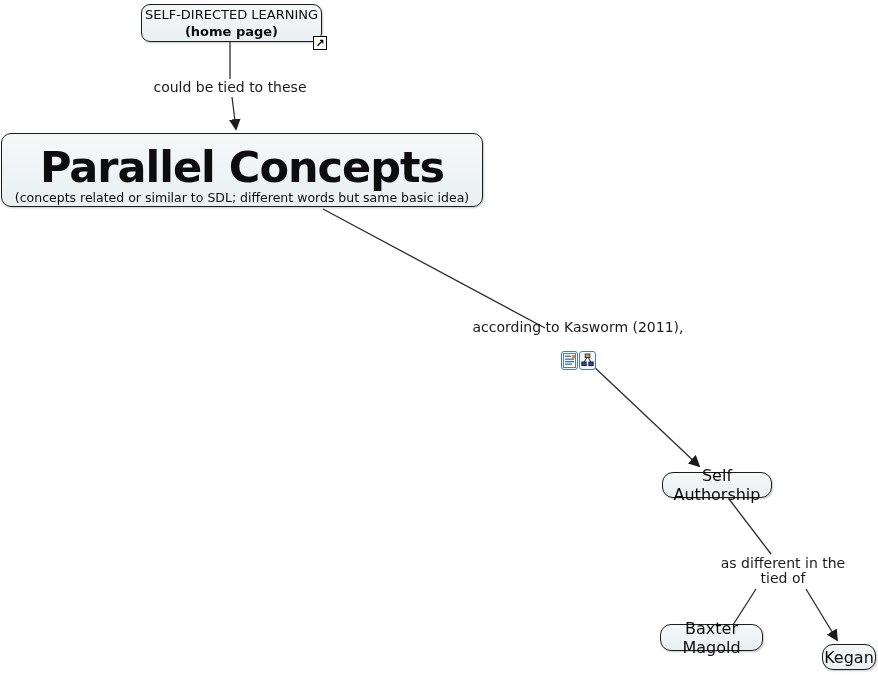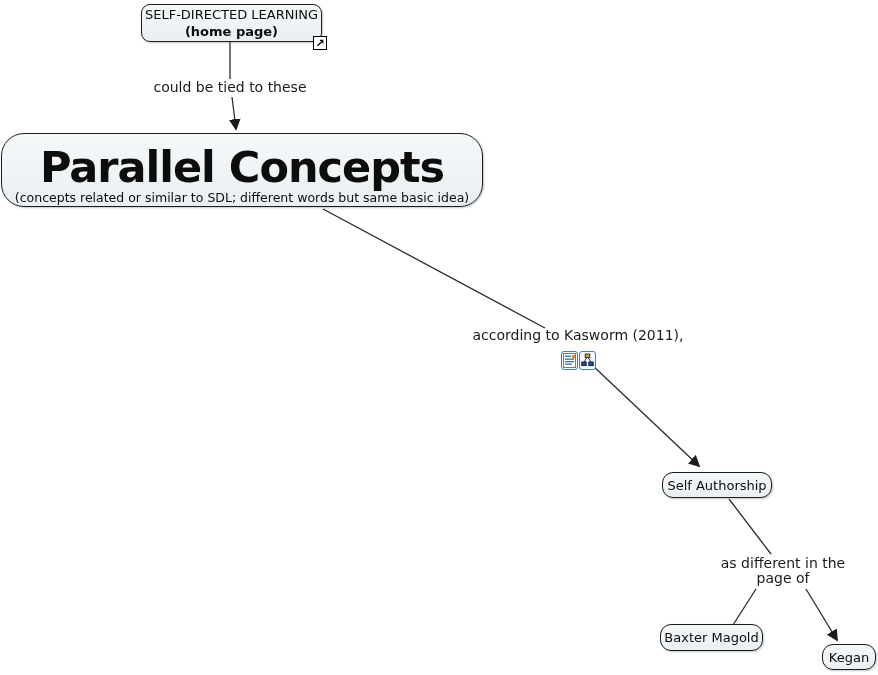--- a/index.html
+++ b/index.html
@@ -39,39 +39,39 @@
     left: 141px; top: 4px;
     width: 181px; height: 38px;
     border-radius: 9px;
     font-size: 13px;
     line-height: 17px;
   }
   .node-sdl .bold { font-weight: bold; }
   .node-parallel {
     left: 1px; top: 133px;
     width: 482px; height: 74px;
-    border-radius: 23px;
+    border-radius: 10px;
     padding-top: 8px;
   }
   .parallel-title {
     font-size: 43px;
     font-weight: bold;
     line-height: 46px;
     letter-spacing: -1px;
     white-space: nowrap;
   }
   .parallel-subtitle {
     font-size: 12.5px;
     line-height: 15px;
     margin-top: 0;
     white-space: nowrap;
   }
   .node-small {
     border-radius: 11px;
-    font-size: 13px;
+    font-size: 16px;
   }
   .node-selfauth { left: 662px; top: 472px; width: 110px; height: 26px; }
   .node-baxter   { left: 660px; top: 624px; width: 103px; height: 27px; }
   .node-kegan    { left: 822px; top: 644px; width: 54px;  height: 26px; }
 
   .link-badge {
     position: absolute;
     left: 313px; top: 36px;
     width: 14px; height: 14px;
     box-sizing: border-box;
@@ -90,21 +90,21 @@
     position: absolute;
     transform: translateX(-50%);
     color: #1a1a1a;
     font-size: 14px;
     line-height: 15px;
     text-align: center;
     white-space: nowrap;
     z-index: 2;
   }
   .label-could   { left: 230px; top: 80px; }
-  .label-kasworm { left: 578px; top: 328px; }
+  .label-kasworm { left: 578px; top: 320px; }
   .label-works   { left: 783px; top: 556px; }
 
   .resource-icons {
     position: absolute;
     left: 561px; top: 351px;
     display: flex;
     gap: 1px;
     z-index: 3;
   }
   .resource-icon {
@@ -178,21 +178,21 @@
       </svg>
     </div>
   </div>
 
   <div class="node node-small node-selfauth">
     <div>Self Authorship</div>
   </div>
 
   <div class="edge-label label-works">
     <div>as different in the</div>
-    <div>page of</div>
+    <div>tied of</div>
   </div>
 
   <div class="node node-small node-baxter">
     <div>Baxter Magold</div>
   </div>
 
   <div class="node node-small node-kegan">
     <div>Kegan</div>
   </div>
 

